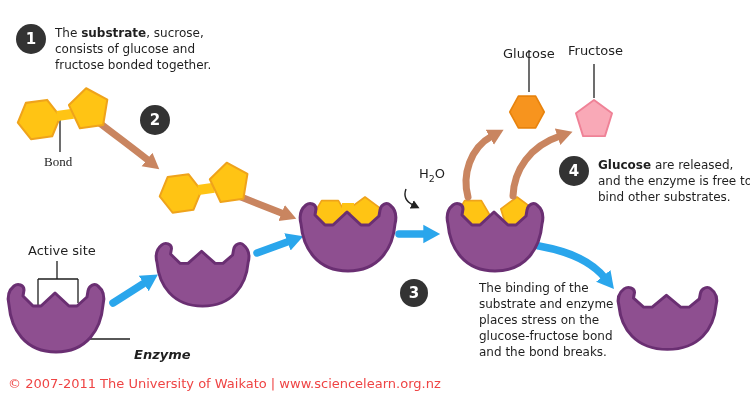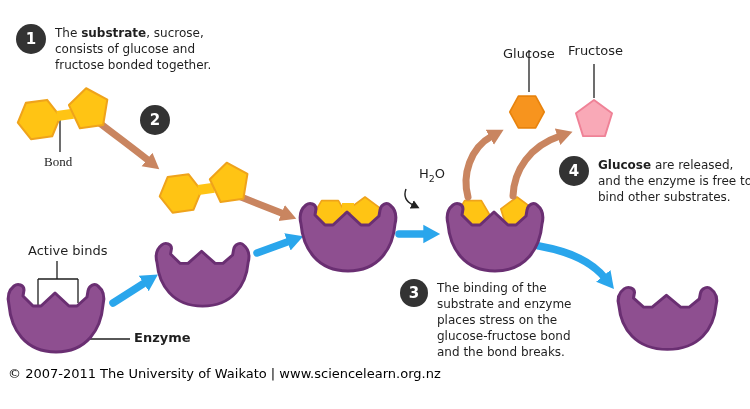--- a/index.html
+++ b/index.html
@@ -21,21 +21,21 @@
   .step{position:absolute;display:flex;gap:9px;align-items:flex-start;}
   .badge{
     width:30px;height:30px;border-radius:50%;background:var(--badge-bg,#333);
     color:var(--badge-text,#fff);font-weight:bold;font-size:15px;
     display:flex;align-items:center;justify-content:center;flex:0 0 auto;
   }
   .step-text{font-size:12px;line-height:1.33;margin:2px 0 0 0;}
   .b{font-weight:bold;}
   .lbl{position:absolute;font-size:13px;white-space:nowrap;}
   .lbl sub{font-size:9.5px;}
-  .footer{position:absolute;left:8px;top:366px;font-size:13px;color:#000000;white-space:nowrap;}
+  .footer{position:absolute;left:8px;top:376px;font-size:13px;color:#ef4444;white-space:nowrap;}
 </style>
 </head>
 <body>
 
 <div class="canvas">
 
   <svg class="art" width="750" height="409" viewBox="0 0 750 409">
     <defs>
       <marker id="ah-s" viewBox="0 0 4 4" refX="0.5" refY="2" markerWidth="2.9" markerHeight="2.9" orient="auto" markerUnits="strokeWidth">
         <path class="mh-s" d="M0,0.3 L3.1,2 L0,3.7 Z"></path>
@@ -101,30 +101,30 @@
     <div class="badge">1</div>
     <p class="step-text" style="width:178px;"><span>The </span><span class="b">substrate</span><span>, sucrose, consists of glucose and fructose bonded together.</span></p>
   </div>
 
   <div class="step" style="left:140px;top:105px;">
     <div class="badge">2</div>
   </div>
 
   <div class="step" style="left:400px;top:279px;">
     <div class="badge" style="width:28px;height:28px;">3</div>
-    <p class="step-text" style="width:152px;"><span>The binding of the substrate and enzyme places stress on the glucose-fructose bond and the bond breaks.</span></p>
+    <p class="step-text" style="width:152px;margin-left:42px;"><span>The binding of the substrate and enzyme places stress on the glucose-fructose bond and the bond breaks.</span></p>
   </div>
 
   <div class="step" style="left:559px;top:156px;">
     <div class="badge">4</div>
     <p class="step-text" style="width:160px;"><span class="b">Glucose</span><span> are released, and the enzyme is free to bind other substrates.</span></p>
   </div>
 
   <div class="lbl" style="left:44px;top:154px;font-family:Liberation Serif, serif;">Bond</div>
-  <div class="lbl" style="left:28px;top:243px;">Active binds</div>
-  <div class="lbl b" style="left:134px;top:330px;">Enzyme</div>
+  <div class="lbl" style="left:28px;top:243px;">Active site</div>
+  <div class="lbl b" style="left:134px;top:347px;font-style:italic;">Enzyme</div>
   <div class="lbl" style="left:503px;top:46px;">Glucose</div>
   <div class="lbl" style="left:568px;top:43px;">Fructose</div>
   <div class="lbl" style="left:391px;top:166px;margin-left:28px;"><span>H</span><sub>2</sub><span>O</span></div>
 
   <div class="footer">© 2007-2011 The University of Waikato | www.sciencelearn.org.nz</div>
 
 </div>
 
 </body></html>

